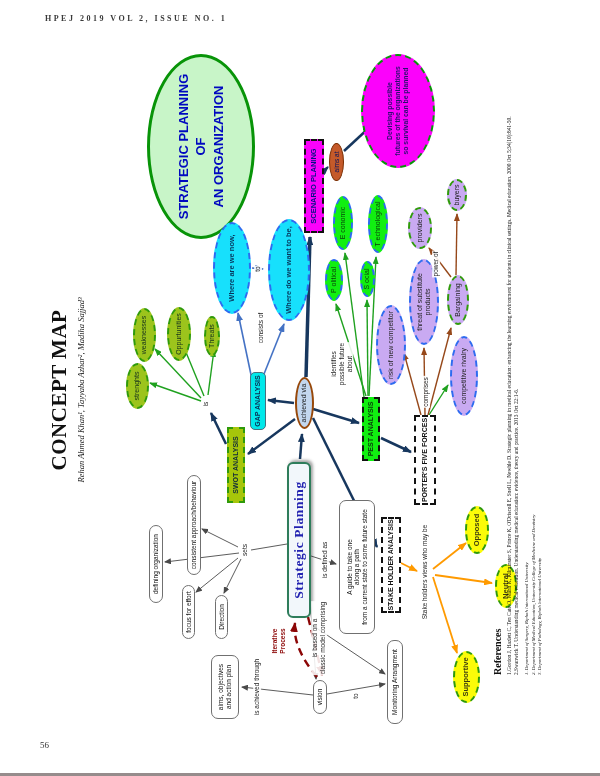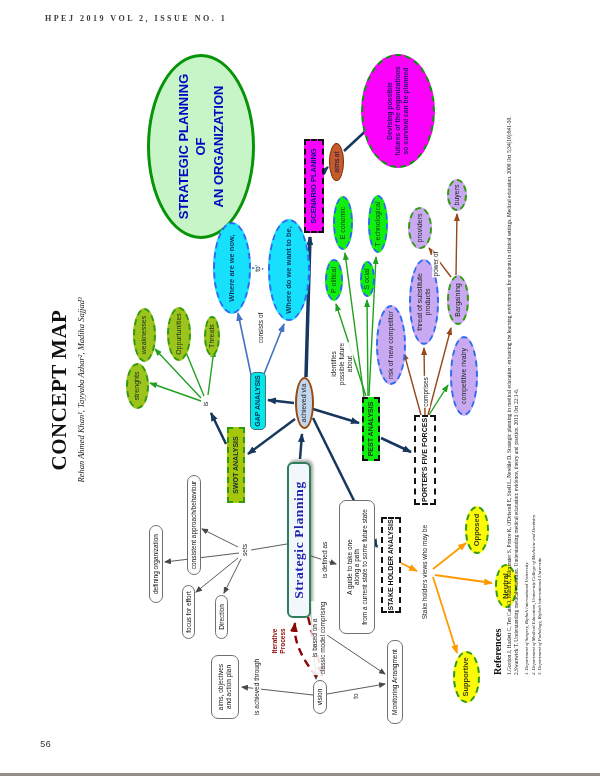--- a/index.html
+++ b/index.html
@@ -1,20 +1,20 @@
 <!DOCTYPE html>
 <html><head>
 <meta charset="utf-8">
 <style>
   html,body{margin:0;padding:0;background:#fff;}
   .page{position:relative;width:600px;height:776px;background:#ffffff;overflow:hidden;
         font-family:"Liberation Sans",sans-serif;}
   .journal-header{position:absolute;left:45px;top:14px;font-family:"Liberation Serif",serif;
         font-size:8px;font-weight:bold;letter-spacing:2.5px;color:#3a3a3a;}
-  .page-number{position:absolute;left:40px;top:740px;font-family:Liberation Mono, monospace;
+  .page-number{position:absolute;left:40px;top:740px;font-family:Liberation Serif, serif;
         font-size:9px;color:#333;}
   .scan-edge{position:absolute;left:0;right:0;bottom:0;height:3px;background:#968c8c;}
 
   
   .map-canvas{position:absolute;left:5px;top:45px;width:730px;height:590px;
         transform-origin:0 0;transform:rotate(-90deg) translateX(-730px);}
   .edges{position:absolute;left:0;top:0;z-index:1;}
 
   .titleblock{position:absolute;left:250px;top:42px;width:270px;text-align:center;z-index:2;
         font-family:"Liberation Serif",serif;color:#111;}

